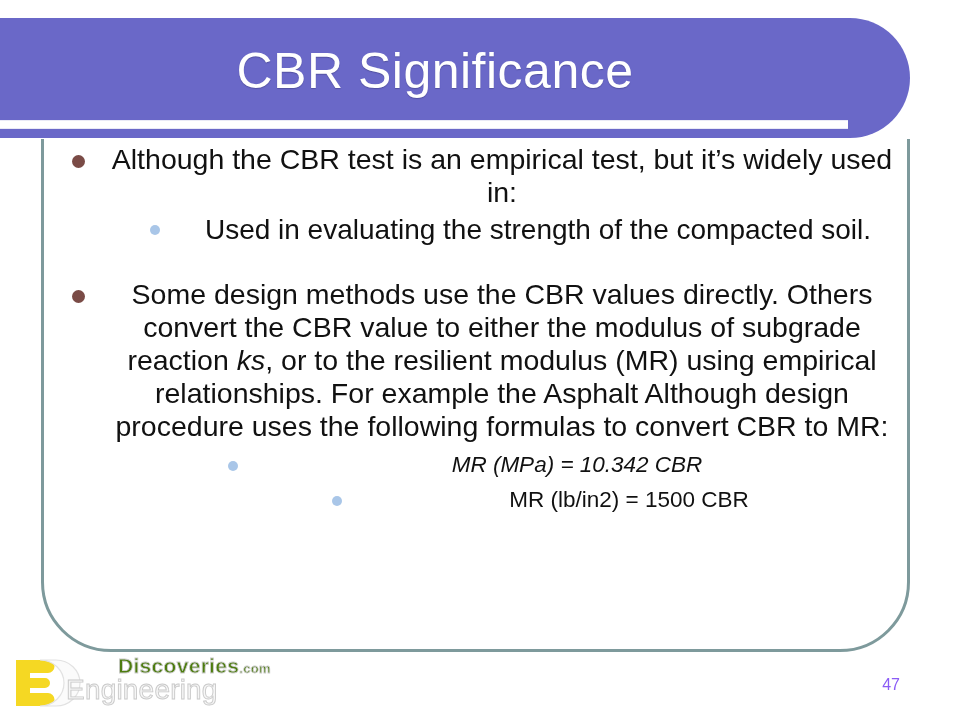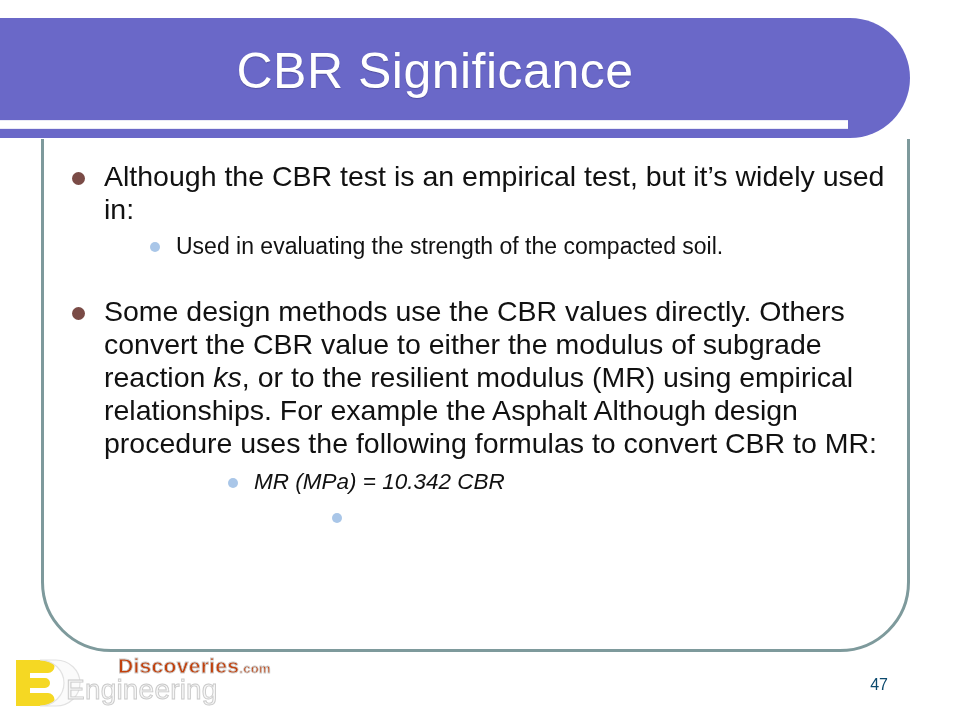--- a/index.html
+++ b/index.html
@@ -79,23 +79,24 @@
     width: 890px;
     height: 84px;
     background: #ffffff;
     z-index: 2;
   }
 
   
   .content {
     position: absolute;
     left: 60px;
-    top: 160px;
+    top: 143px;
     width: 840px;
     z-index: 5;
+    text-align: center;
   }
 
   ul.lvl1 {
     list-style: none;
     margin: 0;
     padding: 0;
   }
   li.b1 {
     position: relative;
     padding-left: 44px;
@@ -117,21 +118,21 @@
 
   ul.lvl2 {
     list-style: none;
     margin: 6px 0 0 0;
     padding: 0;
   }
   li.b2 {
     position: relative;
     padding-left: 72px;
     margin: 0 0 3px 0;
-    font-size: 23px;
+    font-size: 28px;
     line-height: 29px;
     color: #111111;
     font-family: "Liberation Sans", sans-serif;
   }
   li.b2 > .dot2 {
     position: absolute;
     left: 46px;
     top: 10px;
     width: 10px;
     height: 10px;
@@ -164,21 +165,21 @@
     top: 4px;
     width: 72px;
     height: 52px;
   }
   .logo-word-top {
     position: absolute;
     left: 104px;
     top: 2px;
     font-size: 21px;
     font-weight: bold;
-    color: #c2410c;
+    color: #4d7c0f;
     letter-spacing: 0.3px;
     -webkit-text-stroke: 0.8px #cdcdcd;
     font-family: "Liberation Sans", sans-serif;
     white-space: nowrap;
   }
   .logo-word-top .tld {
     font-size: 13px;
   }
   .logo-word-bot {
     position: absolute;
@@ -189,24 +190,24 @@
     color: #f6f6f6;
     letter-spacing: 0.2px;
     -webkit-text-stroke: 0.9px #c9c9c9;
     font-family: "Liberation Sans", sans-serif;
     white-space: nowrap;
   }
 
   
   .page-num {
     position: absolute;
-    right: 72px;
+    right: 60px;
     top: 676px;
     font-size: 16px;
-    color: #0c4a6e;
+    color: #8b5cf6;
     font-family: "Liberation Sans", sans-serif;
     z-index: 6;
   }
 </style>
 </head>
 <body>
 
 <div id="slide">
 
   <div class="frame"></div>
@@ -238,20 +239,21 @@
         <span class="dot1"></span>
         <span>Some design methods use the CBR values directly. Others convert the CBR value to either the modulus of subgrade reaction </span><span class="ital">ks</span><span>, or to the resilient modulus (MR) using empirical relationships.  For example the Asphalt Although design procedure uses the following formulas to convert CBR to MR:</span>
 
         <ul class="lvl2">
           <li class="b2 f1">
             <span class="dot2"></span>
             <span>MR  (MPa) = 10.342 CBR</span>
           </li>
           <li class="b2 f2">
             <span class="dot2"></span>
+            <span>MR  (lb/in2) = 1500 CBR</span>
           </li>
         </ul>
       </li>
 
     </ul>
   </div>
 
   <div class="logo">
     <svg class="logo-mark" viewBox="0 0 72 52">
       <path d="M2 4 H34 A6 6 0 0 1 34 17 H16 V22 H31 A5 5 0 0 1 31 32 H16 V37 H34 A6 6 0 0 1 34 50 H2 Z" fill="#f5d823"></path>

